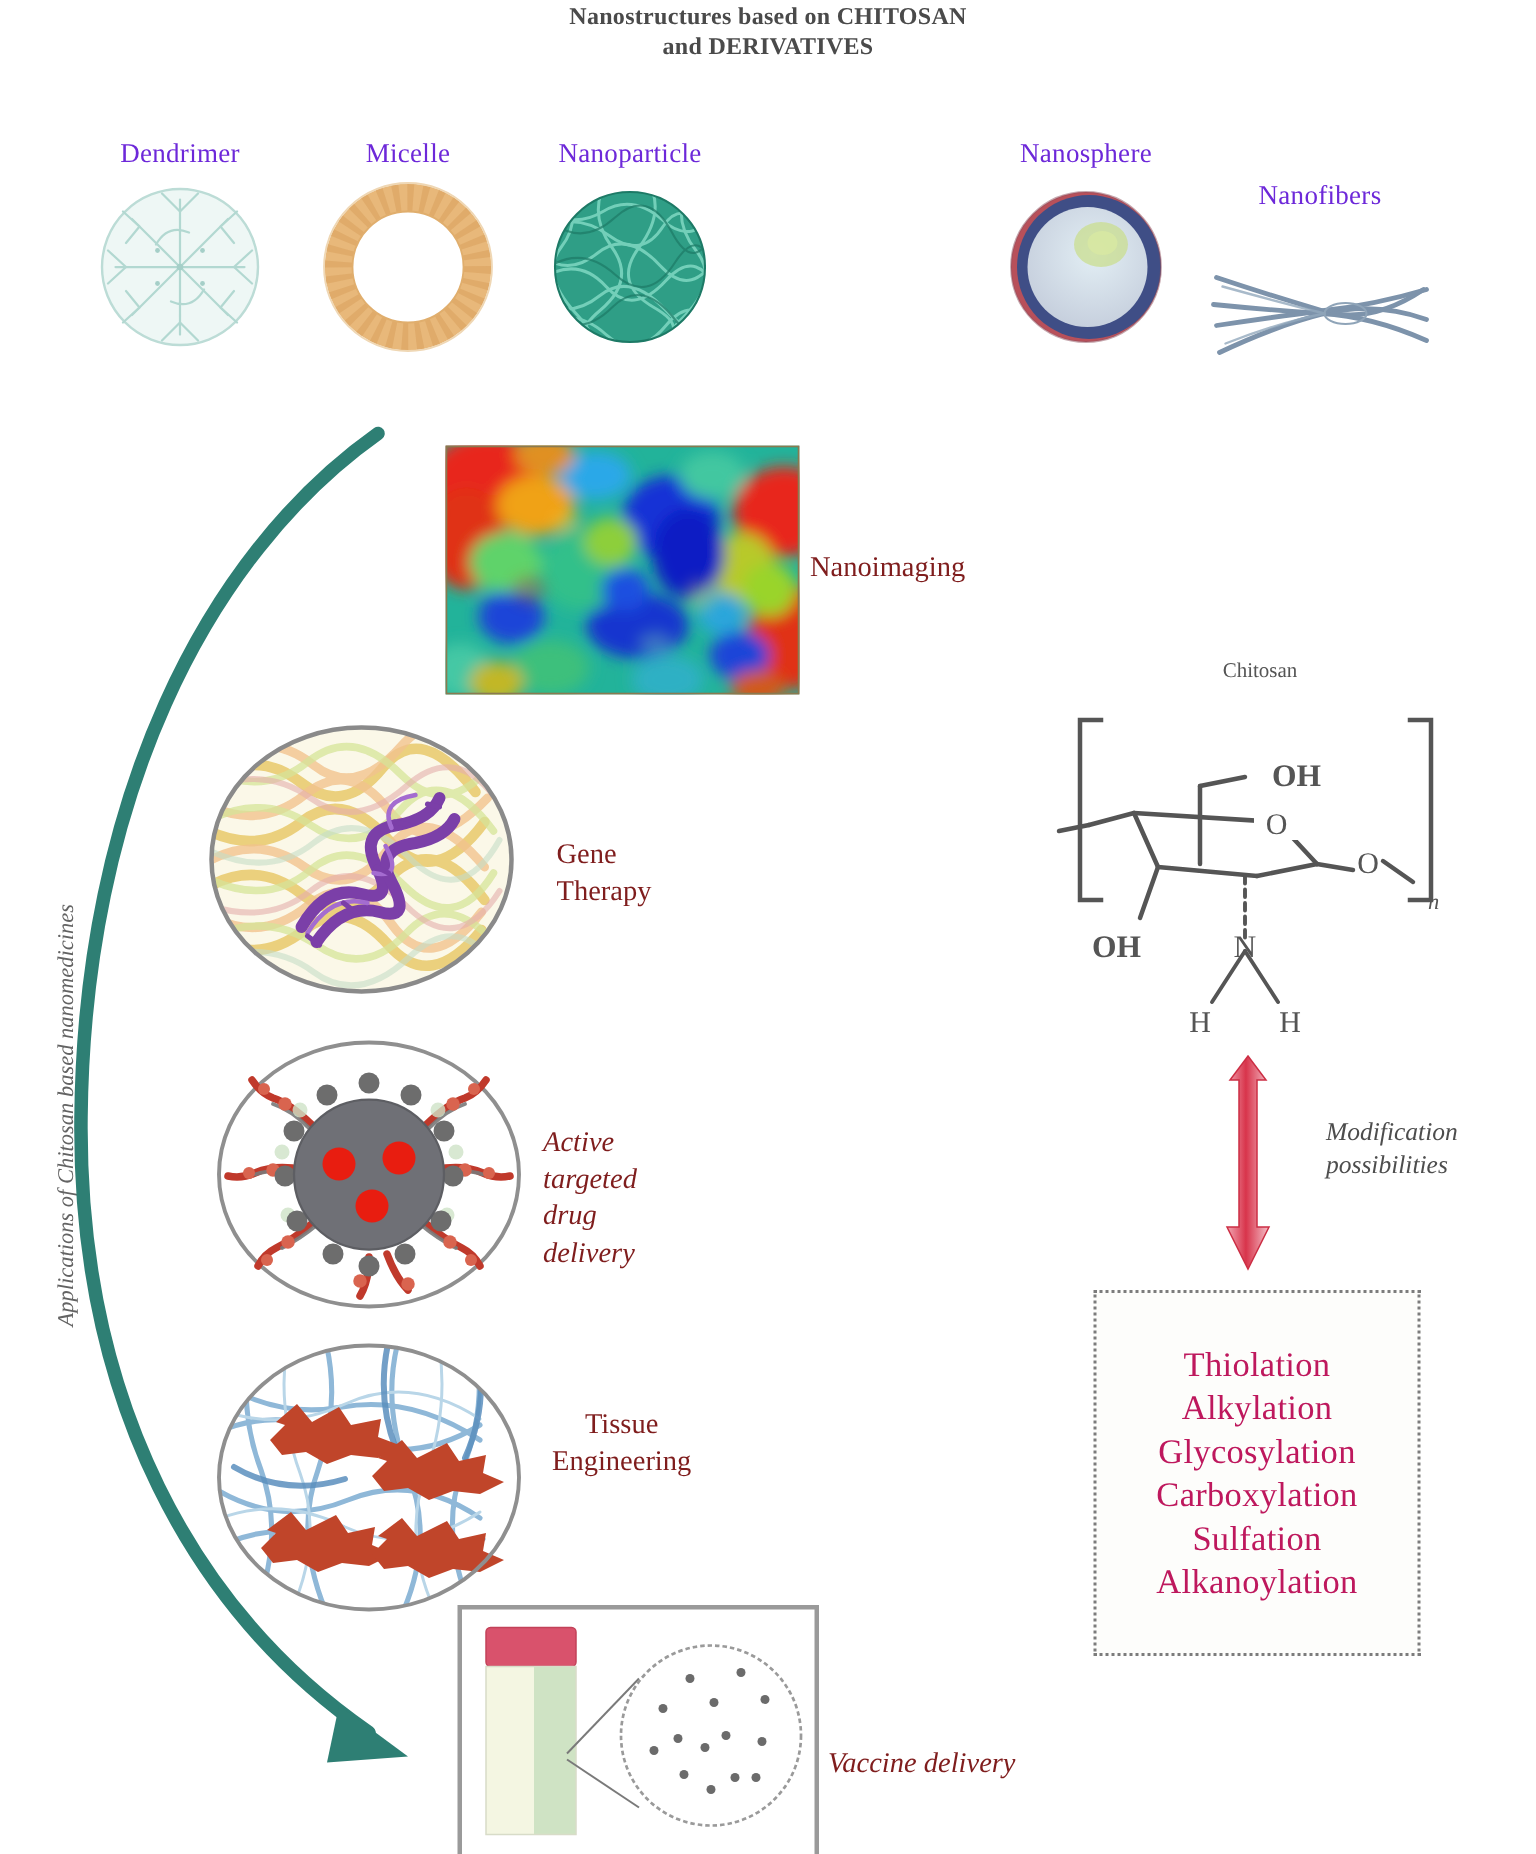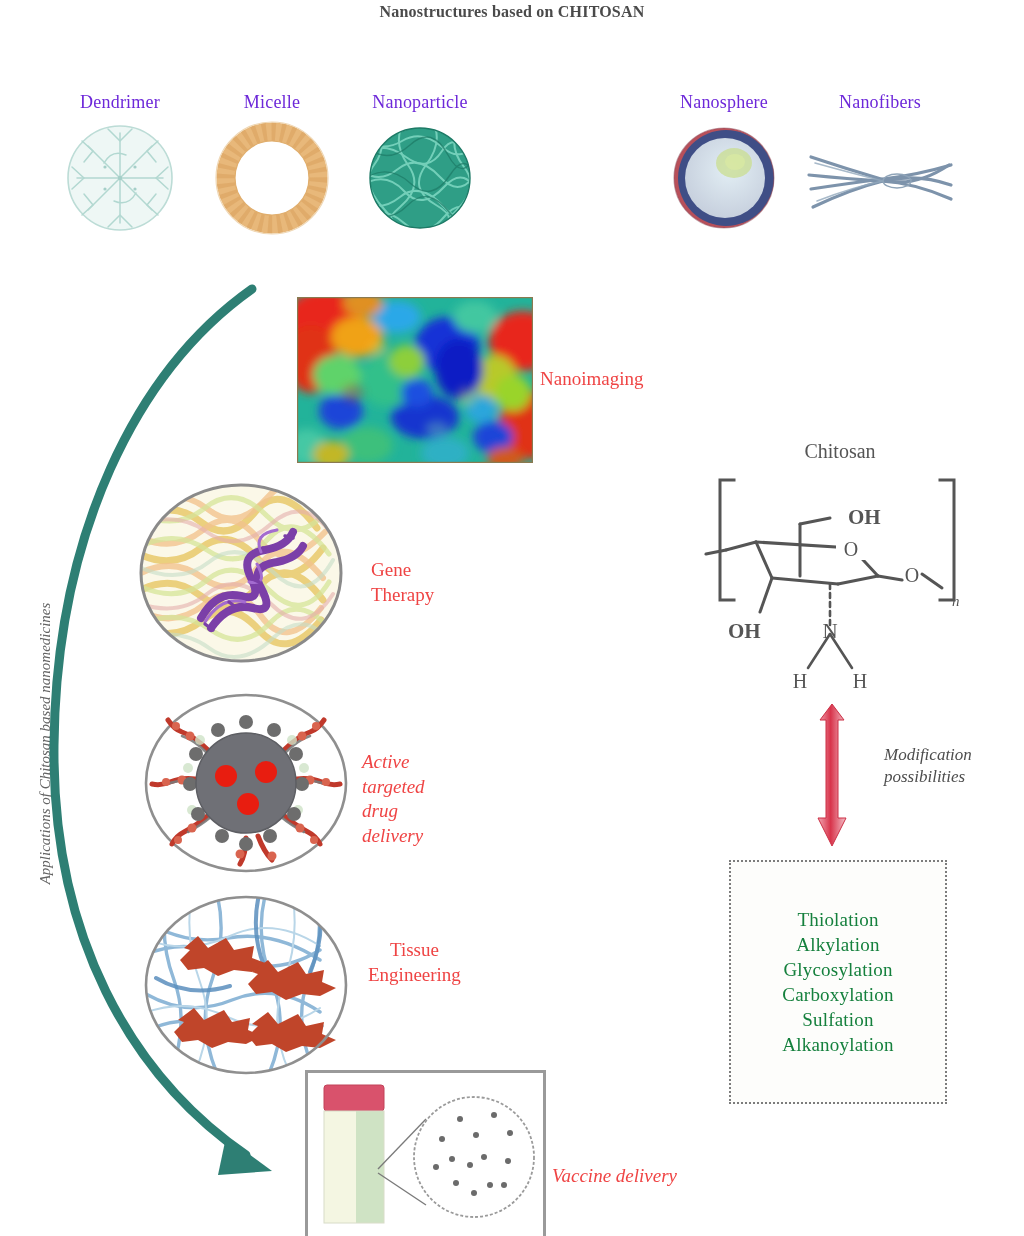--- a/index.html
+++ b/index.html
@@ -34,61 +34,62 @@
     text-align:center;font-size:15px;font-style:italic;color:#636363;
     white-space:nowrap;
   }
 
   
   #teal-arrow{position:absolute;left:40px;top:275px;}
 
   
   .app{position:absolute;}
   .app-label{
-    position:absolute;font-size:19px;color:#ef4444;line-height:1.3;
+    position:absolute;font-size:19px;color:#7f1d1d;line-height:1.3;
     white-space:pre-line;
   }
   .app-label.ital{font-style:italic;}
 
   
   #chito{position:absolute;left:690px;top:440px;width:300px;height:250px;}
   #chito-title{
     position:absolute;top:0;left:0;width:300px;text-align:center;
-    font-size:20px;color:#555;
+    font-size:14px;color:#555;
   }
 
   
   #redarrow{position:absolute;left:810px;top:700px;}
   #modlabel{
     position:absolute;left:884px;top:744px;width:150px;
     font-size:17px;font-style:italic;color:#4d4d4d;line-height:1.3;
   }
 
   
   #modbox{
     position:absolute;left:729px;top:860px;width:214px;height:240px;
     border:2px dotted #7c7c7c;background:#fdfdfb;
     display:flex;flex-direction:column;align-items:center;
     justify-content:center;gap:3px;
   }
-  #modbox .mitem{font-size:19px;color:#15803d;letter-spacing:.2px;}
+  #modbox .mitem{font-size:23px;color:#be185d;letter-spacing:.2px;}
 
   
   #vaccine{
     position:absolute;left:305px;top:1070px;width:235px;height:166px;
     border:3px solid #9a9a9a;background:#ffffff;
   }
 </style>
 </head>
 <body>
 
 <div class="stage">
 
   <div id="title">
     <span>Nanostructures based on CHITOSAN</span>
+    <span class="l2">and DERIVATIVES</span>
   </div>
 
   <div class="nano-row">
 
     <div class="nano-cell" style="left:40px;">
       <div class="nano-label">Dendrimer</div>
       <div class="nano-art">
         <svg width="120" height="118" viewBox="0 0 120 118">
           <circle cx="60" cy="59" r="52" fill="#eef7f5" stroke="#bcdcd6" stroke-width="1.6"></circle>
           <g stroke="#b2d8d1" stroke-width="1.5" fill="none" stroke-linecap="round">
@@ -169,21 +170,21 @@
           <circle cx="60" cy="59" r="50" fill="#b8505a"></circle>
           <circle cx="62" cy="59" r="48" fill="#3f4e86"></circle>
           <circle cx="61" cy="59" r="40" fill="url(#nsCore)"></circle>
           <ellipse cx="70" cy="44" rx="18" ry="15" fill="#c9dd8f" opacity=".75"></ellipse>
           <ellipse cx="71" cy="43" rx="10" ry="8" fill="#d8e8a2" opacity=".8"></ellipse>
           <circle cx="60" cy="59" r="50" fill="none" stroke="#8d4f5e" stroke-width="1.2" opacity=".5"></circle>
         </svg>
       </div>
     </div>
 
-    <div class="nano-cell" style="left:800px;">
+    <div class="nano-cell" style="left:800px;margin-top:28px;">
       <div class="nano-label">Nanofibers</div>
       <div class="nano-art">
         <svg width="150" height="118" viewBox="0 0 150 118">
           <g stroke="#7d93ab" stroke-width="3.2" fill="none" stroke-linecap="round">
             <path d="M6 38 q36 12 70 22 q32 10 68 -14"></path>
             <path d="M4 56 q40 4 72 6 q34 2 70 18"></path>
             <path d="M8 88 q38 -18 70 -26 q34 -8 68 4"></path>
             <path d="M6 70 q40 -6 72 -10 q34 -4 68 -14"></path>
           </g>
           <g stroke="#93a9bd" stroke-width="1.6" fill="none" stroke-linecap="round" opacity=".8">

